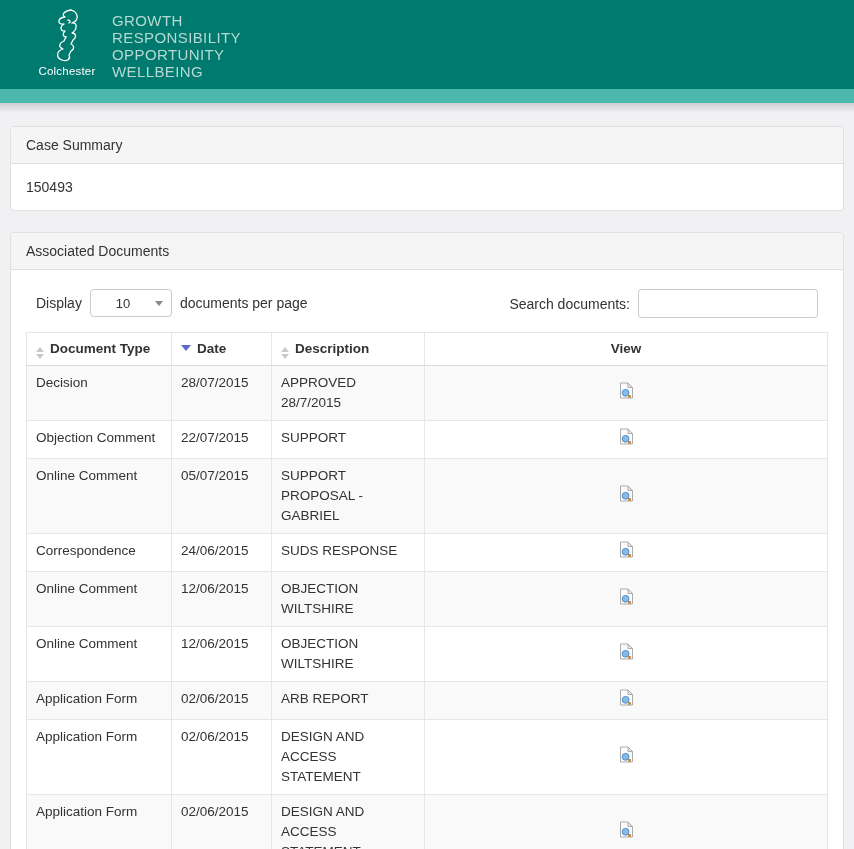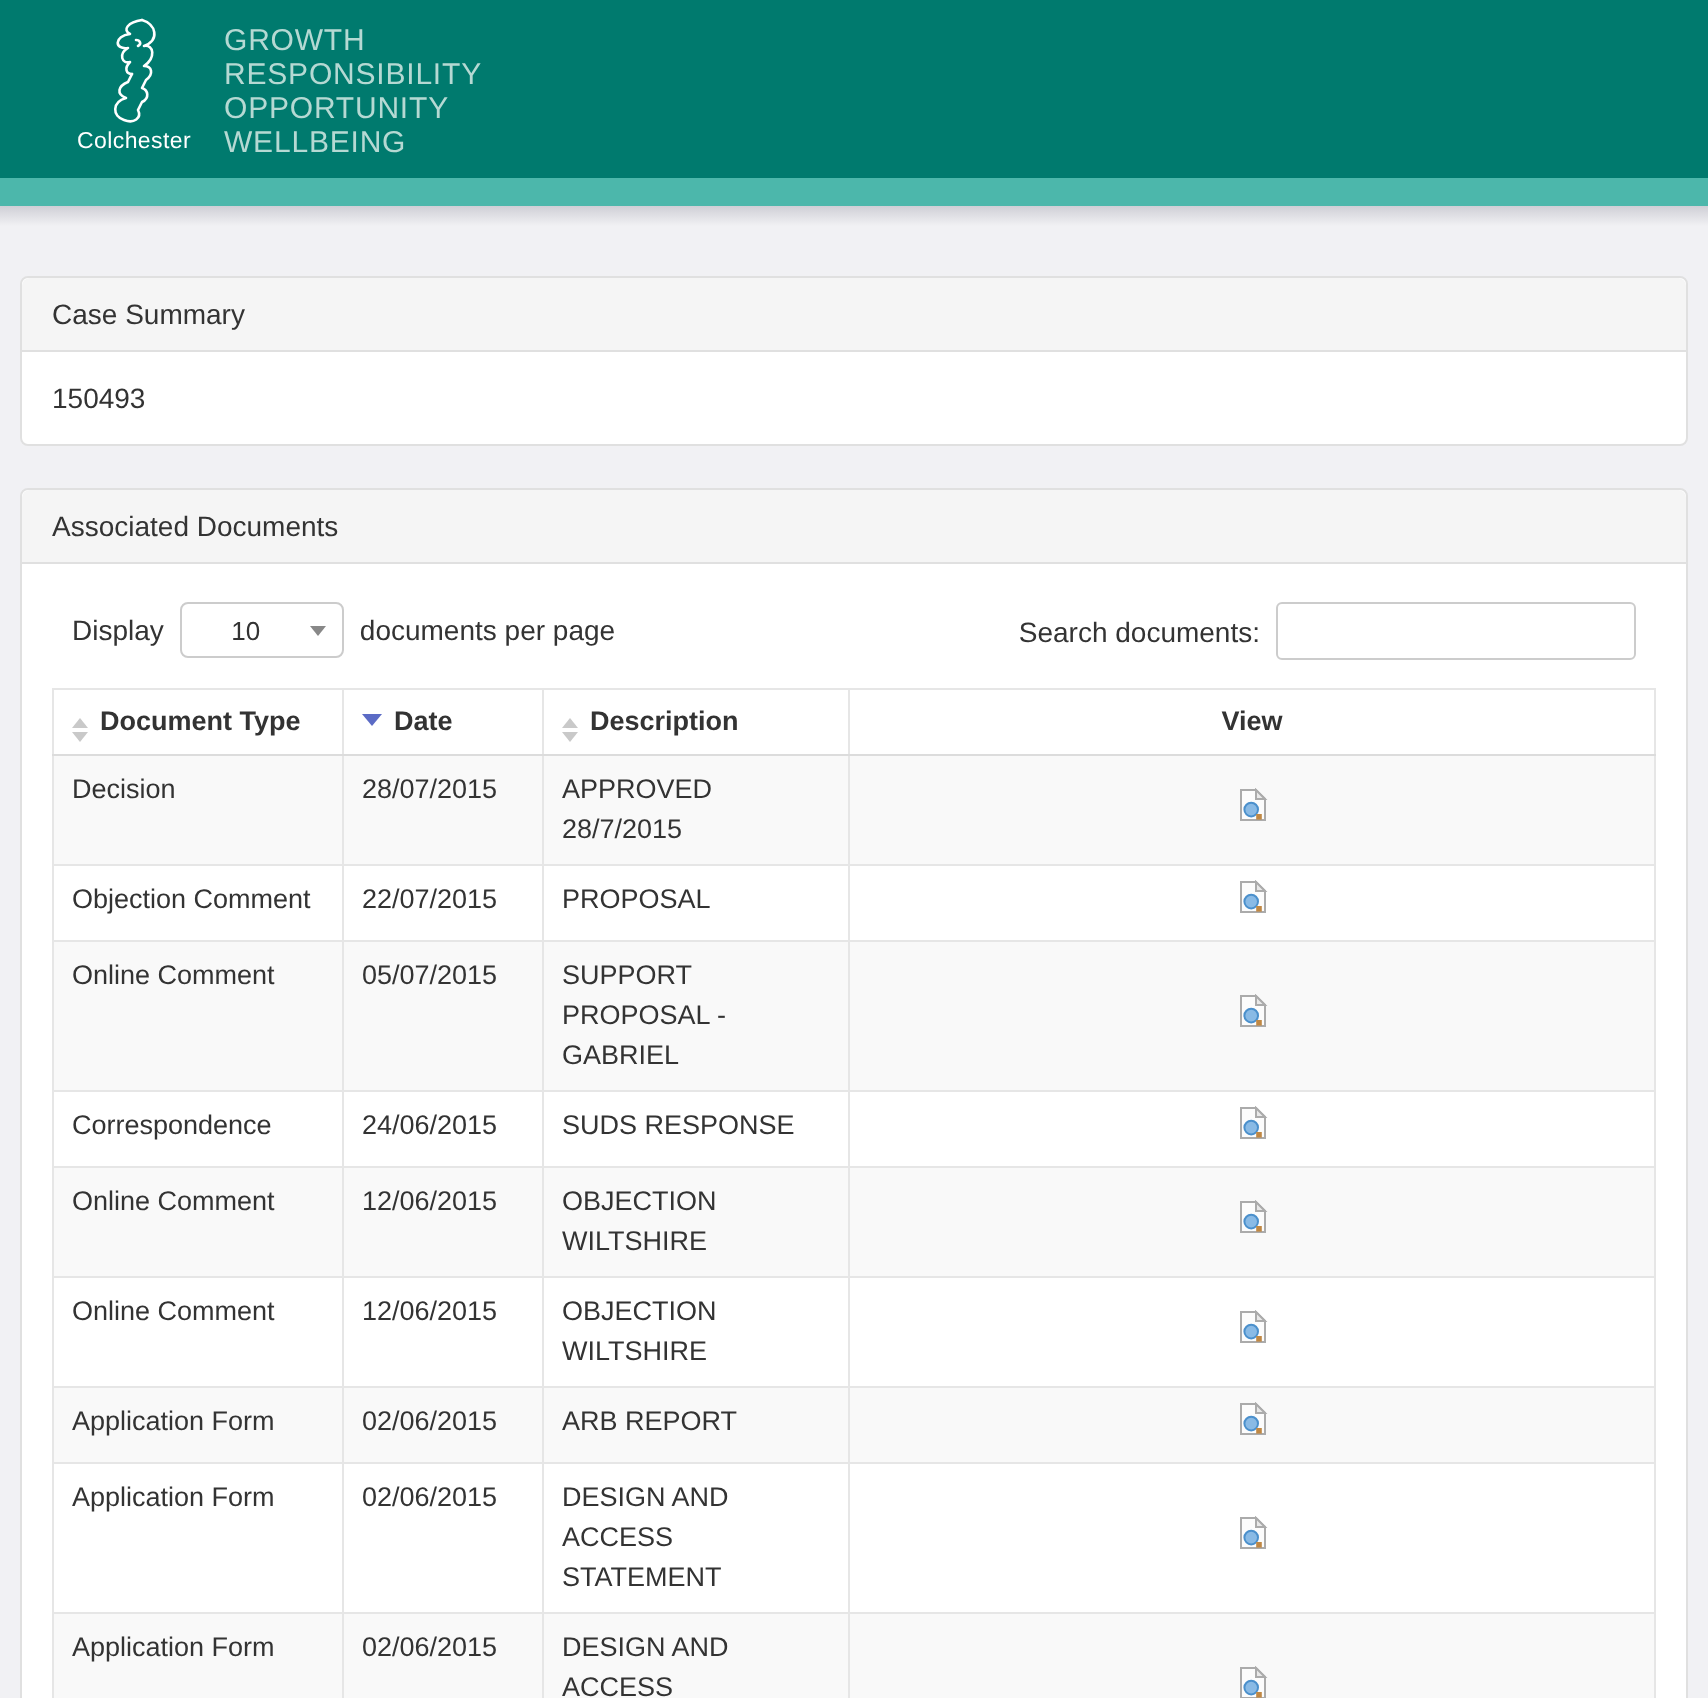--- a/index.html
+++ b/index.html
@@ -24,21 +24,21 @@
   .motto { padding-top:4px; color:#b5d9d3; font-size:15px; line-height:17px; letter-spacing:0.4px; }
   .header-strip { background:#4cb7ab; height:14px; }
   .header-shadow { height:10px; background:linear-gradient(#cfcfd6, #f1f1f4); }
 
   
   .container { padding:0 10px; }
   .panel {
     background:#fff;
     border:1px solid #e0e0e0;
     border-radius:4px;
-    margin-top:25px;
+    margin-top:13px;
   }
   .panel + .panel { margin-top:21px; }
   .panel-heading {
     background:#f5f5f5;
     border-bottom:1px solid #e0e0e0;
     padding:10px 15px;
     border-radius:4px 4px 0 0;
     color:#333;
   }
   .panel-body { padding:15px; }
@@ -221,21 +221,21 @@
             <circle cx="7.6" cy="10.8" r="3.4" fill="#7cb2e2" fill-opacity="0.9" stroke="#4b90cc" stroke-width="1"></circle>
             <rect x="10.1" y="13" width="2.8" height="2.8" fill="#c08844"></rect>
           </svg>
         </span>
       </a>
     </td>
   </tr>
             <tr>
     <td>Objection Comment</td>
     <td>22/07/2015</td>
-    <td>PROPOSAL</td>
+    <td>SUPPORT</td>
     <td class="view-cell">
       <a style="display:inline-block;cursor:pointer;">
         <span>
           <svg width="17" height="17" viewBox="0 0 17 17">
             <path d="M2.5 1 H10 L14.5 5.5 V16 H2.5 Z" fill="#fcfcfc" stroke="#ababab" stroke-width="1"></path>
             <path d="M10 1 V5.5 H14.5 Z" fill="#e9e9e9" stroke="#ababab" stroke-width="1"></path>
             <circle cx="7.6" cy="10.8" r="3.4" fill="#7cb2e2" fill-opacity="0.9" stroke="#4b90cc" stroke-width="1"></circle>
             <rect x="10.1" y="13" width="2.8" height="2.8" fill="#c08844"></rect>
           </svg>
         </span>

